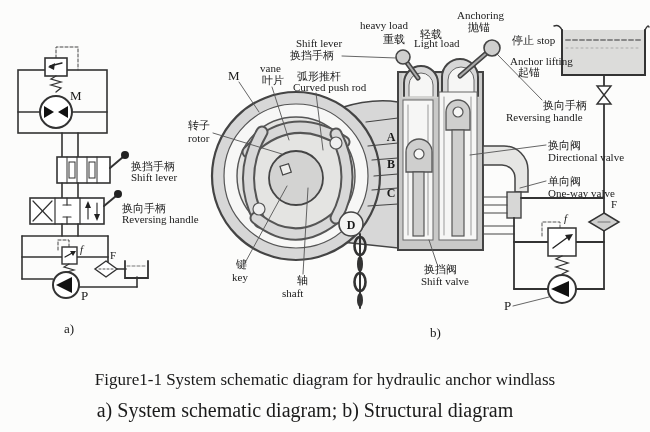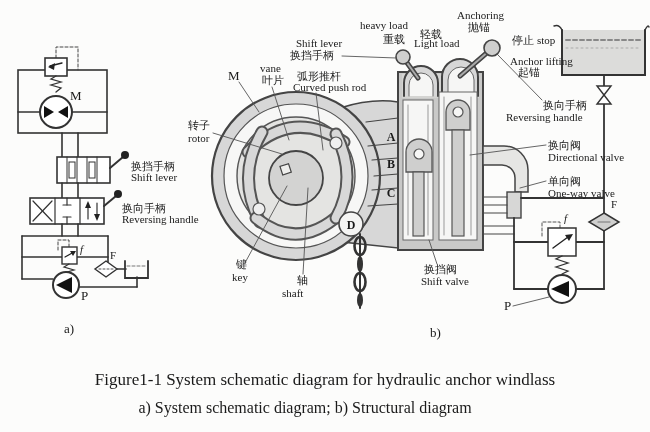--- a/index.html
+++ b/index.html
@@ -3,21 +3,21 @@
 <meta charset="utf-8">
 <style>
   html,body{margin:0;padding:0;}
   #page{position:relative;width:650px;height:432px;background:#fcfcfb;overflow:hidden;
         font-family:"Liberation Serif","DejaVu Serif",serif;color:#1a1a1a;}
   svg{position:absolute;top:0;left:0;}
   text{fill:#1a1a1a;font-family:"Liberation Serif","DejaVu Serif",serif;font-size:11px;}
   .big{font-size:13px;}
   .bold{font-weight:bold;font-size:12px;}
   .cap1{position:absolute;top:370px;left:0;width:650px;text-align:center;font-size:17px;}
-  .cap2{position:absolute;top:399px;left:0;width:610px;text-align:center;font-size:16px;}
+  .cap2{position:absolute;top:399px;left:0;width:610px;text-align:center;font-size:20px;}
 </style>
 </head>
 <body>
 
 <div id="page">
 <svg width="650" height="348" viewBox="0 0 650 348">
 
   <g stroke-linecap="round">
 
     <g stroke="#333" stroke-width="1.6" fill="none">

